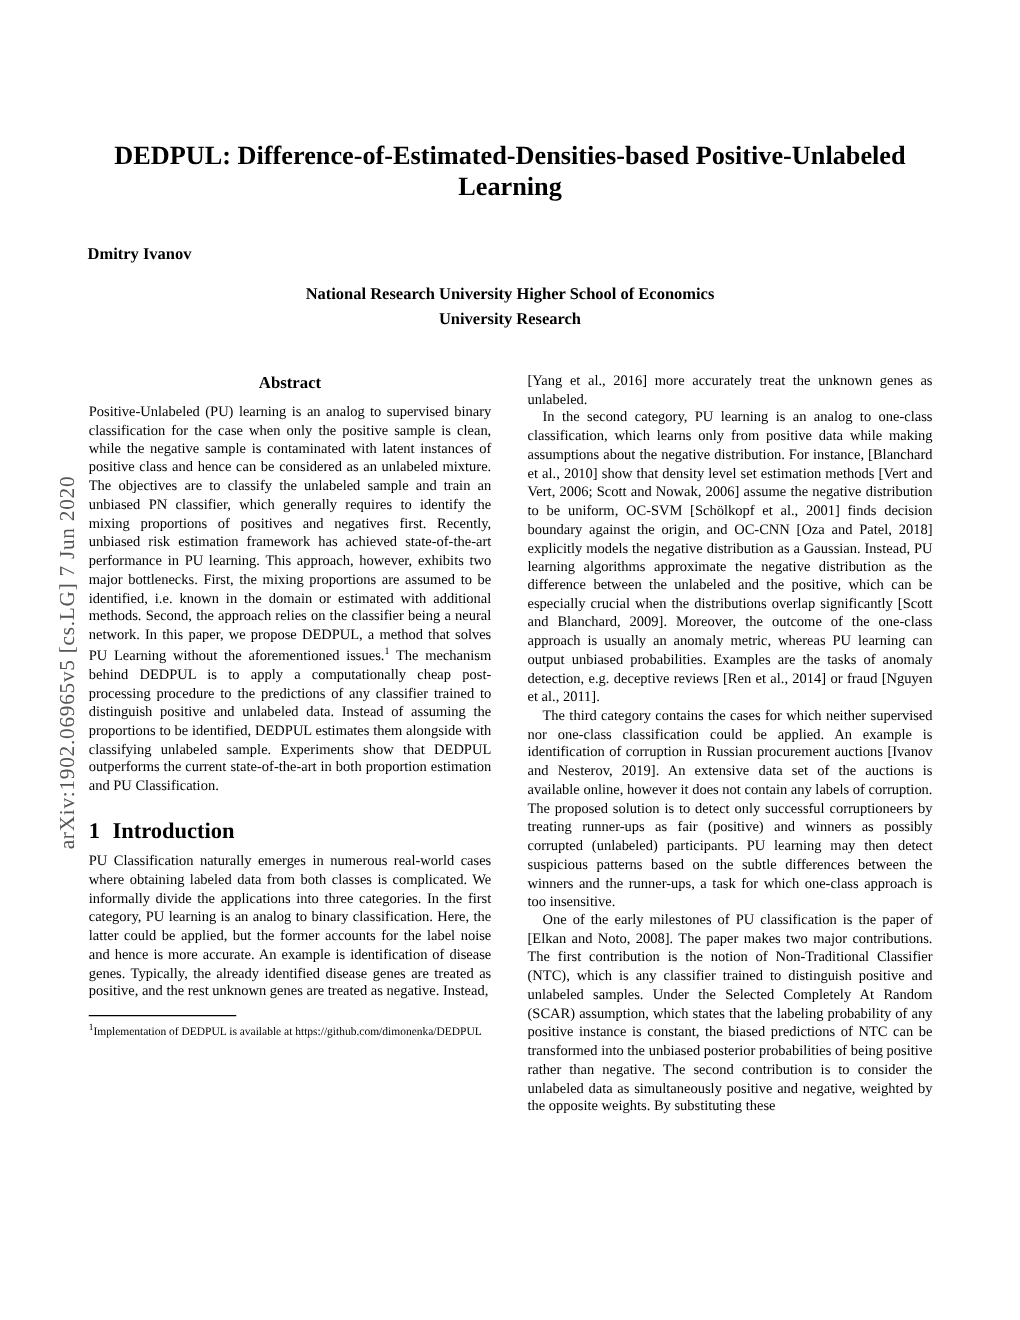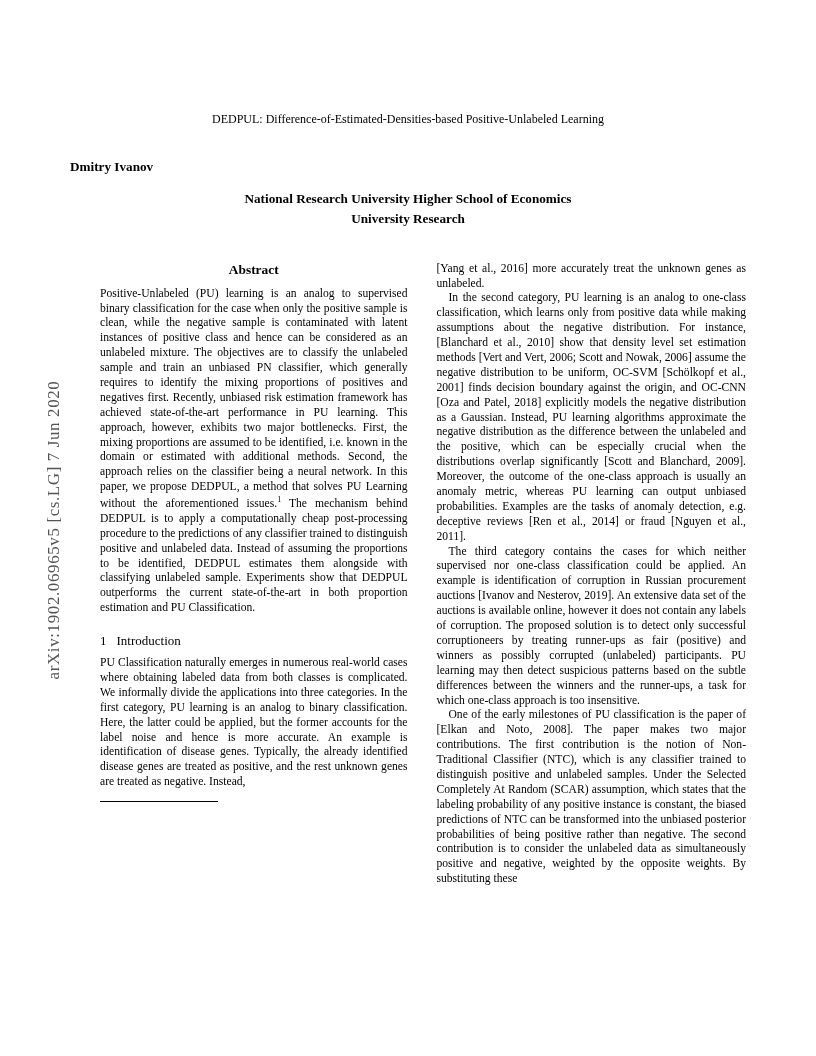--- a/index.html
+++ b/index.html
@@ -38,22 +38,22 @@
   }
   .content {
     position: absolute;
     left: 70px;
     top: 0;
     width: 676px;
   }
   .title {
     margin-top: 112px;
     text-align: center;
-    font-size: 12px;
-    font-weight: normal;
+    font-size: 21px;
+    font-weight: bold;
     line-height: 1.2;
   }
   .author {
     margin-top: 33px;
     text-align: left;
     font-size: 13.2px;
     font-weight: bold;
   }
   .affil {
     margin-top: 14px;
@@ -65,21 +65,20 @@
   .email {
     text-align: center;
     font-size: 13.2px;
     font-weight: normal;
     margin-top: 2px;
   }
   .columns {
     margin-top: 34px;
     display: flex;
     gap: 28px;
-    margin-left: 29px;
   }
   .col {
     width: 324px;
     position: relative;
   }
   .abstract-head {
     text-align: center;
     font-size: 13.4px;
     font-weight: bold;
     margin-bottom: 9px;
@@ -89,22 +88,22 @@
     font-size: 11.6px;
     line-height: 1.285;
     text-align: justify;
     text-justify: inter-word;
     hyphens: auto;
   }
   p.body + p.body {
     text-indent: 12px;
   }
   .section-head {
-    font-size: 13px;
-    font-weight: normal;
+    font-size: 18px;
+    font-weight: bold;
     margin: 17px 0 7px 0;
   }
   .section-head .num {
     margin-right: 10px;
   }
   .footnote-rule {
     width: 118px;
     height: 1px;
     background: #000;
     margin: 11px 0 4px 0;
@@ -146,20 +145,21 @@
       <div class="col">
         <div class="col-left-inner">
           <div class="abstract-head">Abstract</div>
           <p class="body"><span>Positive-Unlabeled (PU) learning is an analog to supervised binary classification for the case when only the positive sample is clean, while the negative sample is contaminated with latent instances of positive class and hence can be considered as an unlabeled mixture. The objectives are to classify the unlabeled sample and train an unbiased PN classifier, which generally requires to identify the mixing proportions of positives and negatives first. Recently, unbiased risk estimation framework has achieved state-of-the-art performance in PU learning. This approach, however, exhibits two major bottlenecks. First, the mixing proportions are assumed to be identified, i.e. known in the domain or estimated with additional methods. Second, the approach relies on the classifier being a neural network. In this paper, we propose DEDPUL, a method that solves PU Learning without the aforementioned issues.</span><sup class="fnmark">1</sup> <span>The mechanism behind DEDPUL is to apply a computationally cheap post-processing procedure to the predictions of any classifier trained to distinguish positive and unlabeled data. Instead of assuming the proportions to be identified, DEDPUL estimates them alongside with classifying unlabeled sample. Experiments show that DEDPUL outperforms the current state-of-the-art in both proportion estimation and PU Classification.</span></p>
 
           <div class="section-head"><span class="num">1</span><span>Introduction</span></div>
 
           <p class="body">PU Classification naturally emerges in numerous real-world cases where obtaining labeled data from both classes is complicated. We informally divide the applications into three categories. In the first category, PU learning is an analog to binary classification. Here, the latter could be applied, but the former accounts for the label noise and hence is more accurate. An example is identification of disease genes. Typically, the already identified disease genes are treated as positive, and the rest unknown genes are treated as negative. Instead,</p>
 
           <div class="footnote-rule"></div>
+          <div class="footnote"><sup>1</sup><span>Implementation of DEDPUL is available at https://github.com/dimonenka/DEDPUL</span></div>
         </div>
       </div>
 
       <div class="col">
         <p class="body">[Yang et al., 2016] more accurately treat the unknown genes as unlabeled.</p>
         <p class="body">In the second category, PU learning is an analog to one-class classification, which learns only from positive data while making assumptions about the negative distribution. For instance, [Blanchard et al., 2010] show that density level set estimation methods [Vert and Vert, 2006; Scott and Nowak, 2006] assume the negative distribution to be uniform, OC-SVM [Schölkopf et al., 2001] finds decision boundary against the origin, and OC-CNN [Oza and Patel, 2018] explicitly models the negative distribution as a Gaussian. Instead, PU learning algorithms approximate the negative distribution as the difference between the unlabeled and the positive, which can be especially crucial when the distributions overlap significantly [Scott and Blanchard, 2009]. Moreover, the outcome of the one-class approach is usually an anomaly metric, whereas PU learning can output unbiased probabilities. Examples are the tasks of anomaly detection, e.g. deceptive reviews [Ren et al., 2014] or fraud [Nguyen et al., 2011].</p>
         <p class="body">The third category contains the cases for which neither supervised nor one-class classification could be applied. An example is identification of corruption in Russian procurement auctions [Ivanov and Nesterov, 2019]. An extensive data set of the auctions is available online, however it does not contain any labels of corruption. The proposed solution is to detect only successful corruptioneers by treating runner-ups as fair (positive) and winners as possibly corrupted (unlabeled) participants. PU learning may then detect suspicious patterns based on the subtle differences between the winners and the runner-ups, a task for which one-class approach is too insensitive.</p>
         <p class="body">One of the early milestones of PU classification is the paper of [Elkan and Noto, 2008]. The paper makes two major contributions. The first contribution is the notion of Non-Traditional Classifier (NTC), which is any classifier trained to distinguish positive and unlabeled samples. Under the Selected Completely At Random (SCAR) assumption, which states that the labeling probability of any positive instance is constant, the biased predictions of NTC can be transformed into the unbiased posterior probabilities of being positive rather than negative. The second contribution is to consider the unlabeled data as simultaneously positive and negative, weighted by the opposite weights. By substituting these</p>
       </div>
 

